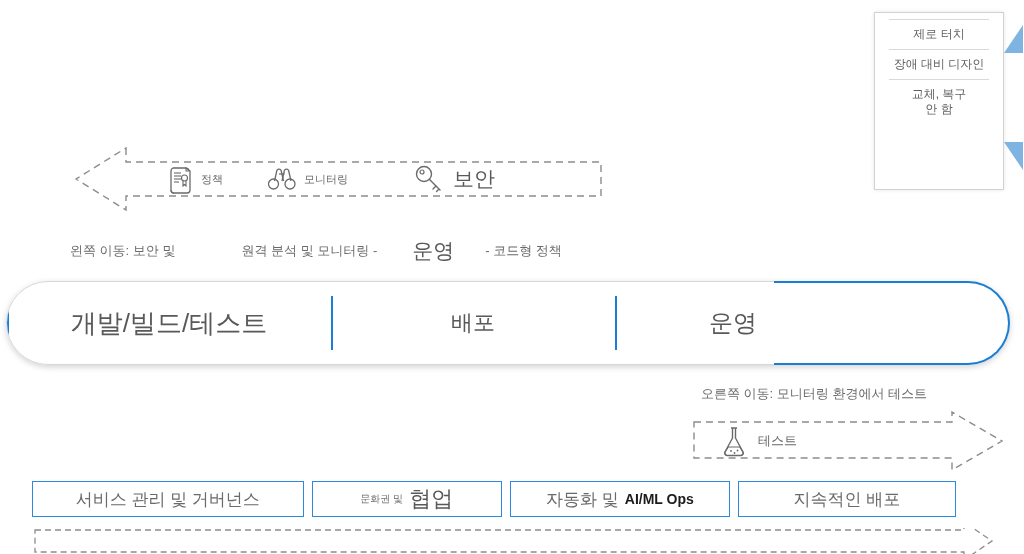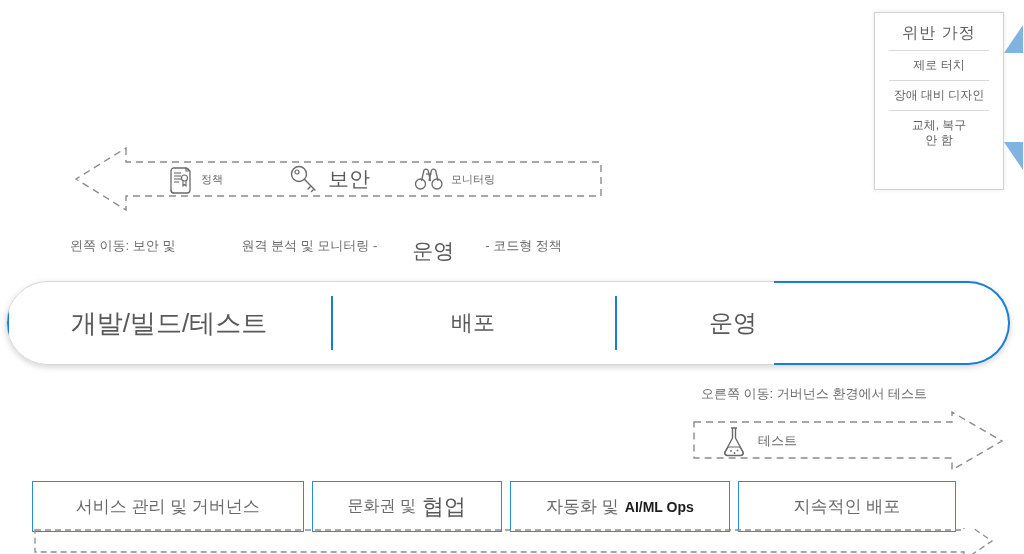--- a/index.html
+++ b/index.html
@@ -102,21 +102,21 @@
   
   .shift-left-caption {
     position: absolute;
     left: 70px;
     top: 237px;
     width: 860px;
     font-size: 13px;
     color: #6a6a6a;
     white-space: nowrap;
     display: flex;
-    align-items: flex-start;
+    align-items: center;
     gap: 26px;
   }
   .shift-left-caption .seg { margin-right: 4px; }
   .shift-left-caption .gap { display:inline-block; width: 10px; }
   .shift-left-caption .big { font-size: 21px; color: #595959; margin: 0 5px; }
 
   
   .pipeline {
     position: absolute;
     left: 6px;
@@ -221,48 +221,47 @@
     gap: 8px;
   }
   .cap-box {
     border: 1px solid #2b8ae0;
     background: #ffffff;
     box-sizing: border-box;
     display: flex;
     align-items: center;
     justify-content: center;
     gap: 6px;
-    height: 51px;
+    height: 36px;
   }
   .cap-box.b1 { width: 274px; }
   .cap-box.b2 { width: 192px; }
   .cap-box.b3 { width: 222px; }
   .cap-box.b4 { width: 220px; }
   .cap-text   { font-size: 17px; color: #6a6a6a; white-space: nowrap; }
-  .cap-text.small { font-size: 16px; }
+  .cap-text.small { font-size: 10px; }
   .cap-text.big   { font-size: 22px; color: #595959; }
   .cap-text.bold  { font-size: 14px; color: #1c1c1c; font-weight: bold; }
 
   
   .bottom-arrow {
     position: absolute;
     left: 34px;
     top: 528px;
     width: 960px;
     height: 26px;
   }
   .bottom-arrow svg { display: block; }
 
   .ico { display: block; }
 </style>
 </head>
 <body>
 
 <div class="violation-card">
-  <div class="violation-title">위반 가정</div>
   <div class="violation-sep"></div>
   <div class="violation-item">제로 터치</div>
   <div class="violation-sep"></div>
   <div class="violation-item">장애 대비 디자인</div>
   <div class="violation-sep"></div>
   <div class="violation-item">교체, 복구
 안 함</div>
 </div>
 <div class="tri tri-top"></div>
 <div class="tri tri-bottom"></div>
@@ -283,46 +282,46 @@
           <line x1="6" y1="12" x2="13" y2="12" stroke="#6a6a6a" stroke-width="1.1"></line>
           <line x1="6" y1="15" x2="13" y2="15" stroke="#6a6a6a" stroke-width="1.1"></line>
           <line x1="6" y1="18" x2="11" y2="18" stroke="#6a6a6a" stroke-width="1.1"></line>
           <circle cx="16.5" cy="14" r="3" fill="none" stroke="#6a6a6a" stroke-width="1.1"></circle>
           <path d="M15 17 l0 5 l1.5 -1.5 l1.5 1.5 l0 -5" fill="none" stroke="#6a6a6a" stroke-width="1.1"></path>
         </svg>
       </span>
       <span class="sl-label">정책</span>
     </div>
 
-    <div class="sl-item security">
-      <span class="ico">
-        <svg width="32" height="30" viewBox="0 0 32 30">
-          <circle cx="10" cy="10" r="7.5" fill="none" stroke="#6a6a6a" stroke-width="1.4"></circle>
-          <circle cx="8" cy="8" r="2" fill="none" stroke="#6a6a6a" stroke-width="1.2"></circle>
-          <path d="M15.3 15.3 L26 26 M22 22 l-3 3 M25 25 l-2.5 2.5" fill="none" stroke="#6a6a6a" stroke-width="1.4" stroke-linecap="round"></path>
-        </svg>
-      </span>
-      <span class="sl-label big">보안</span>
-    </div>
-
     <div class="sl-item monitor">
       <span class="ico">
         <svg width="30" height="28" viewBox="0 0 30 28">
           <path d="M10 5 a3 3 0 0 1 4 0" fill="none" stroke="#6a6a6a" stroke-width="1.2"></path>
           <path d="M10 5 L7.5 16" fill="none" stroke="#6a6a6a" stroke-width="1.3"></path>
           <path d="M14 5 L16.5 16" fill="none" stroke="#6a6a6a" stroke-width="1.3"></path>
           <circle cx="6.5" cy="19" r="5" fill="none" stroke="#6a6a6a" stroke-width="1.3"></circle>
           <path d="M17.5 5 a3 3 0 0 1 4 0" fill="none" stroke="#6a6a6a" stroke-width="1.2"></path>
           <path d="M17.5 5 L15 16" fill="none" stroke="#6a6a6a" stroke-width="1.3"></path>
           <path d="M21.5 5 L24 16" fill="none" stroke="#6a6a6a" stroke-width="1.3"></path>
           <circle cx="23" cy="19" r="5" fill="none" stroke="#6a6a6a" stroke-width="1.3"></circle>
           <line x1="12" y1="9" x2="17.5" y2="9" stroke="#6a6a6a" stroke-width="1.2"></line>
         </svg>
       </span>
       <span class="sl-label">모니터링</span>
+    </div>
+
+    <div class="sl-item security">
+      <span class="ico">
+        <svg width="32" height="30" viewBox="0 0 32 30">
+          <circle cx="10" cy="10" r="7.5" fill="none" stroke="#6a6a6a" stroke-width="1.4"></circle>
+          <circle cx="8" cy="8" r="2" fill="none" stroke="#6a6a6a" stroke-width="1.2"></circle>
+          <path d="M15.3 15.3 L26 26 M22 22 l-3 3 M25 25 l-2.5 2.5" fill="none" stroke="#6a6a6a" stroke-width="1.4" stroke-linecap="round"></path>
+        </svg>
+      </span>
+      <span class="sl-label big">보안</span>
     </div>
 
   </div>
 </div>
 
 <div class="shift-left-caption">
   <span class="seg">왼쪽 이동: 보안 및</span>
   <span class="gap"></span>
   <span class="seg">원격 분석 및 모니터링 -</span>
   <span class="big">운영</span>
@@ -343,21 +342,21 @@
       </div>
       <div class="stage stage-ops">
         <span class="divider"></span>
         <span class="stage-label">운영</span>
       </div>
     </div>
   </div>
   <div class="capsule-blue-end"></div>
 </div>
 
-<div class="shift-right-caption">오른쪽 이동: 거버넌스 환경에서 테스트</div>
+<div class="shift-right-caption">오른쪽 이동: 모니터링 환경에서 테스트</div>
 
 <div class="shift-right-arrow">
   <svg width="312" height="62" viewBox="0 0 312 62">
     <path d="M 2 12 L 260 12 L 260 2 L 310 31 L 260 60 L 260 48 L 2 48 Z" fill="none" stroke="#8c8c8c" stroke-width="1.4" stroke-dasharray="7,5"></path>
   </svg>
   <div class="sr-items">
     <span class="ico">
       <svg width="28" height="32" viewBox="0 0 28 32">
         <path d="M11 3 h6 M12.5 3 v10 L5 27 a2.5 2.5 0 0 0 2.2 3.5 h13.6 A2.5 2.5 0 0 0 23 27 L15.5 13 V3" fill="none" stroke="#6a6a6a" stroke-width="1.4" stroke-linejoin="round"></path>
         <path d="M8.3 22 h11.4 L23 27 a2.5 2.5 0 0 1 -2.2 3.5 H7.2 A2.5 2.5 0 0 1 5 27 Z" fill="none" stroke="#6a6a6a" stroke-width="1.2"></path>

